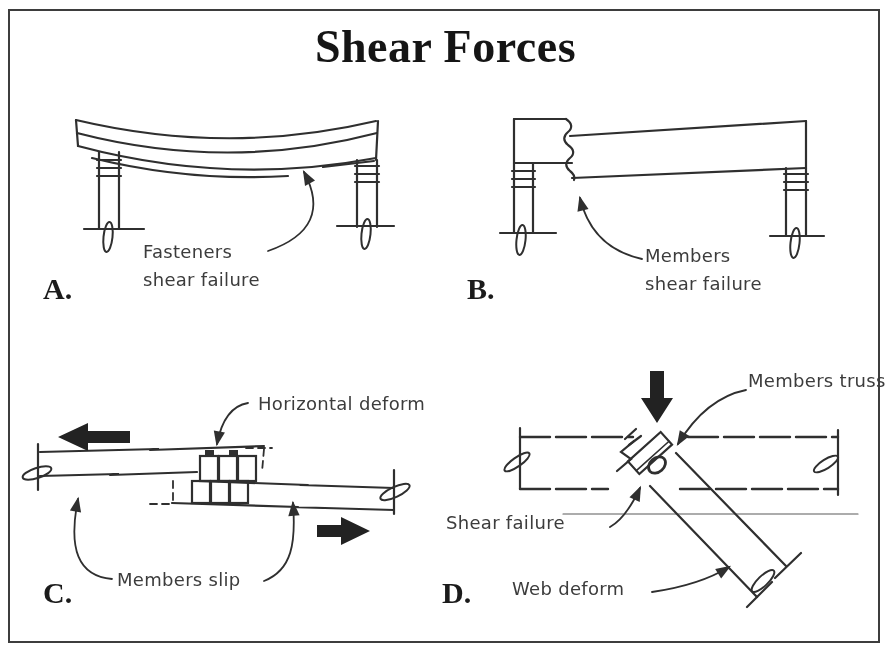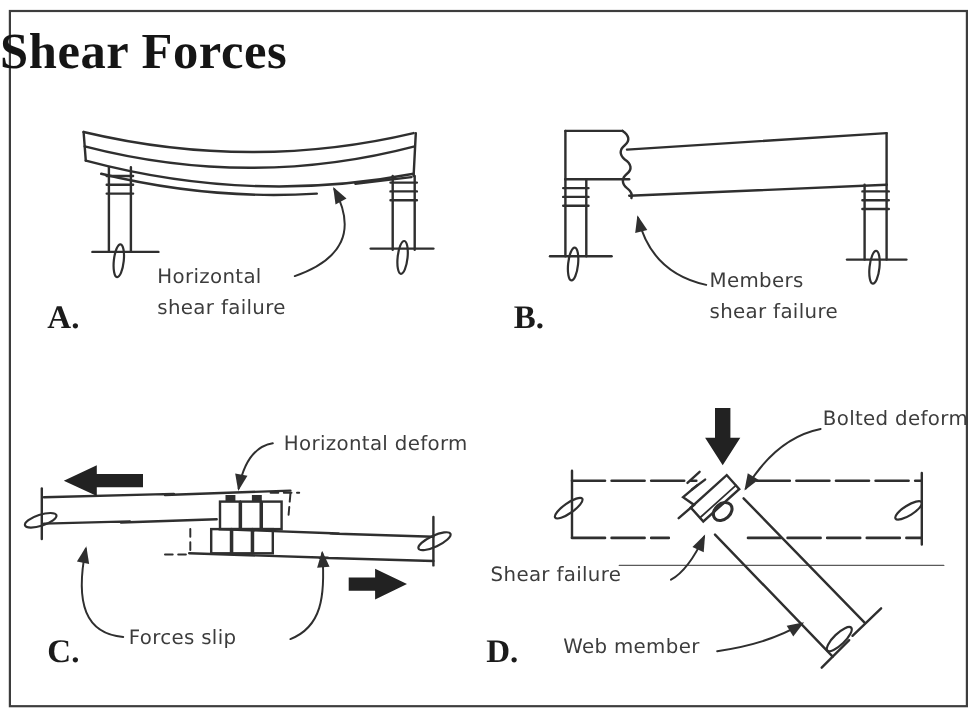--- a/index.html
+++ b/index.html
@@ -1,21 +1,21 @@
 <!DOCTYPE html>
 <html><head>
 <meta charset="utf-8">
 <style>
   html,body{margin:0;padding:0;background:#ffffff;}
   .stage{position:relative;width:891px;height:654px;background:#fff;overflow:hidden;
          font-family:"DejaVu Sans",sans-serif;}
   .frame{position:absolute;left:8px;top:9px;width:872px;height:634px;
          border:2px solid #3d3d3d;box-sizing:border-box;}
   svg.art{position:absolute;left:0;top:0;}
-  .title{position:absolute;left:0;top:20px;width:100%;
+  .title{position:absolute;left:0;top:20px;width:100%;text-align:center;
          font-family:"Liberation Serif","DejaVu Serif",serif;font-weight:bold;
          font-size:46px;color:#151515;letter-spacing:0.5px;}
   .plabel{position:absolute;font-family:"Liberation Serif","DejaVu Serif",serif;
           font-weight:bold;font-size:30px;color:#1b1b1b;}
   .anno{position:absolute;font-size:18px;line-height:28px;color:#3c3c3c;
         letter-spacing:0.3px;white-space:nowrap;}
 </style>
 </head>
 <body>
 
@@ -147,35 +147,35 @@
   </svg>
 
   <div class="title">Shear Forces</div>
 
   <div class="plabel" style="left:43px;top:272px">A.</div>
   <div class="plabel" style="left:467px;top:272px">B.</div>
   <div class="plabel" style="left:43px;top:576px">C.</div>
   <div class="plabel" style="left:442px;top:576px">D.</div>
 
   <div class="anno" style="left:143px;top:238px">
-    <div>Horizontal</div>
+    <div>Fasteners</div>
     <div>shear failure</div>
   </div>
 
   <div class="anno" style="left:645px;top:242px">
     <div>Members</div>
     <div>shear failure</div>
   </div>
 
   <div class="anno" style="left:258px;top:390px">Horizontal deform</div>
 
-  <div class="anno" style="left:117px;top:566px">Forces slip</div>
+  <div class="anno" style="left:117px;top:566px">Members slip</div>
 
   <div class="anno" style="left:748px;top:367px">
-    <div>Bolted deform</div>
+    <div>Members truss</div>
   </div>
 
   <div class="anno" style="left:446px;top:509px">Shear failure</div>
 
   <div class="anno" style="left:512px;top:575px">
-    <div>Web member</div>
+    <div>Web deform</div>
   </div>
 </div>
 
 </body></html>

